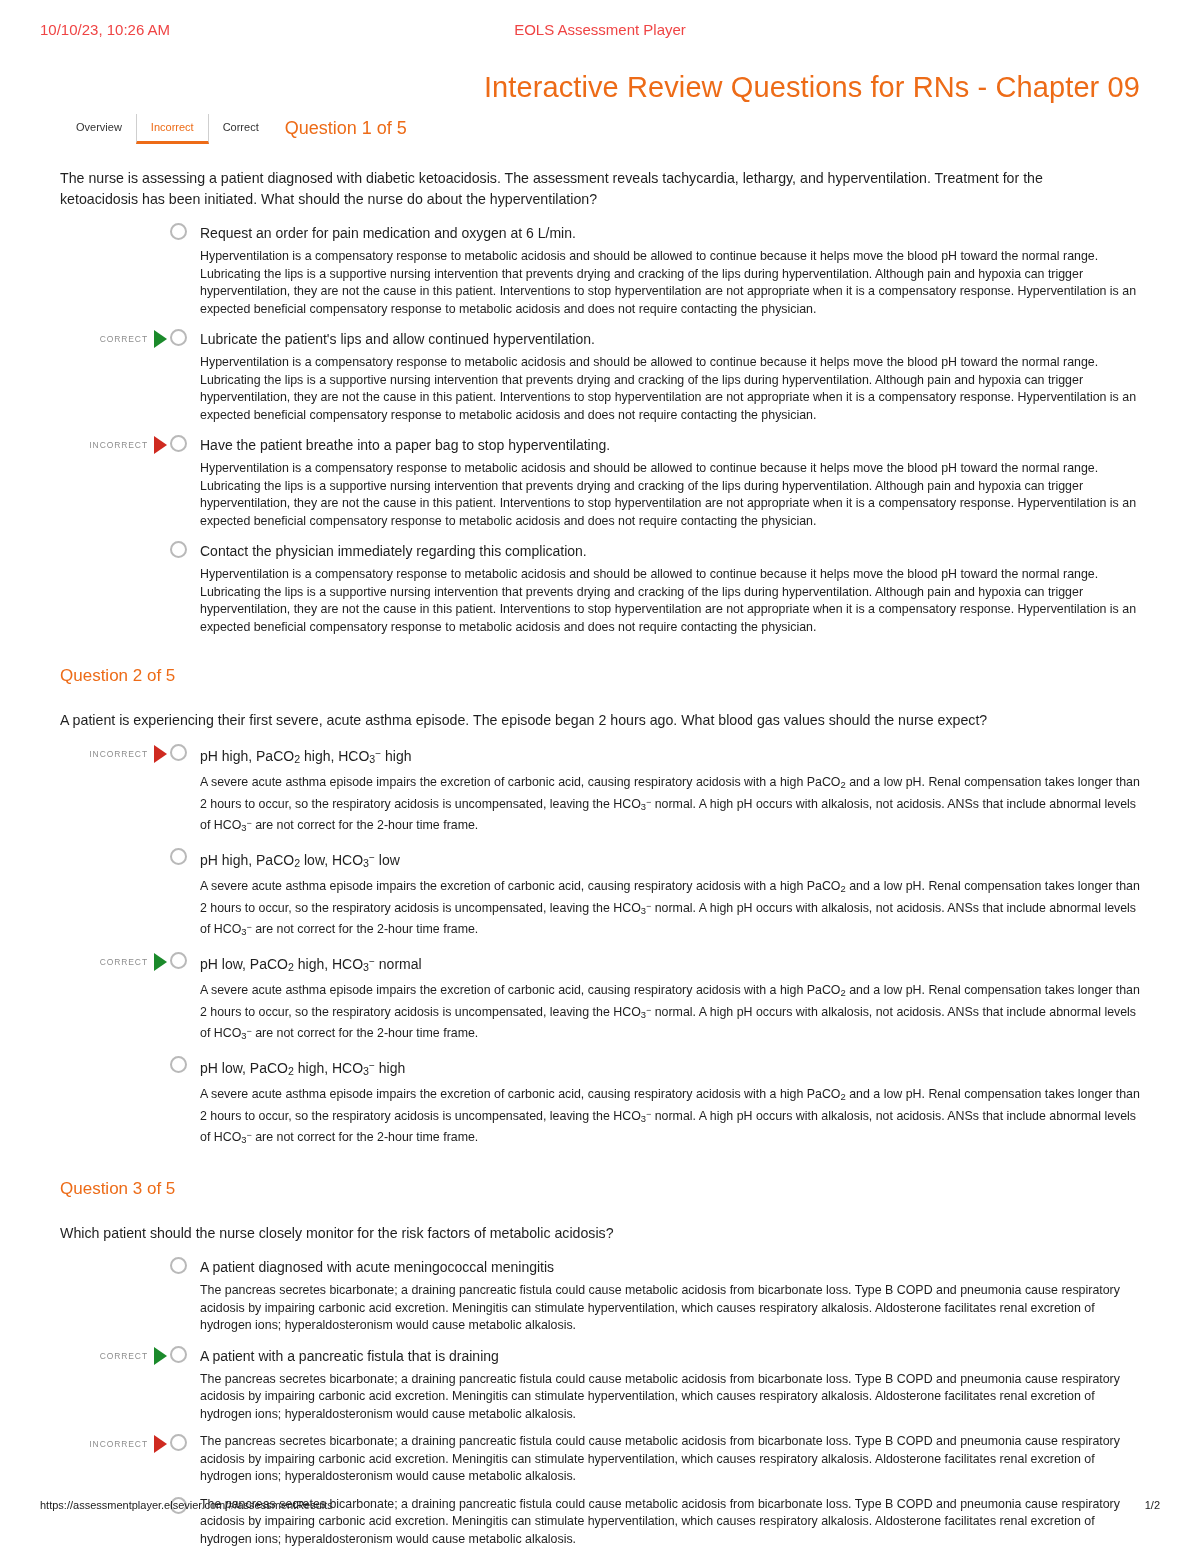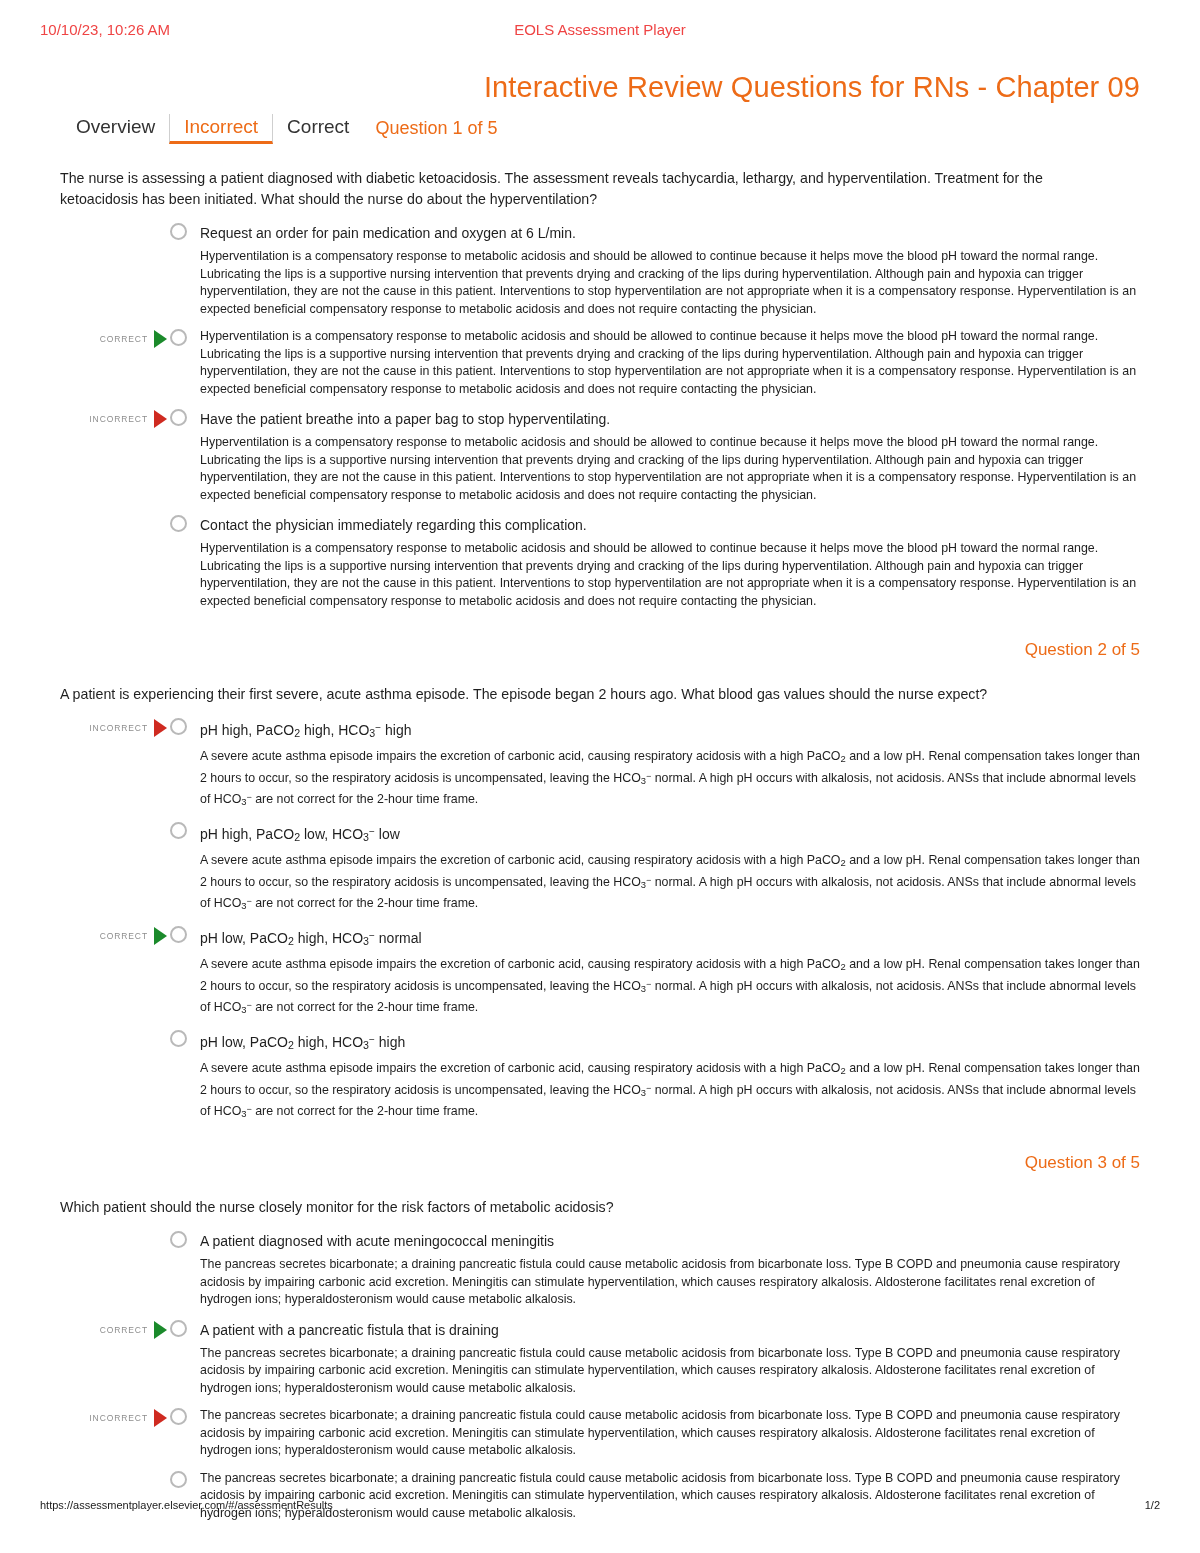--- a/index.html
+++ b/index.html
@@ -88,21 +88,21 @@
 
   
   .tabs-row {
     display: flex;
     align-items: flex-end;
     gap: 0;
     height: 34px;
     margin-bottom: 24px;
   }
   .tab {
-    font-size: 19px;
+    font-size: 11px;
     color: #333333;
     padding: 2px 14px 6px 14px;
     line-height: 22px;
     white-space: nowrap;
     background: transparent;
     border: none;
     font-family: "Liberation Sans", sans-serif;
     margin-top: 48px;
   }
   .tab:first-child { padding-left: 16px; }
@@ -121,21 +121,20 @@
     white-space: nowrap;
   }
 
   
   .question-block { margin-bottom: 10px; }
   .question-heading {
     font-size: 17px;
     color: #ED6B17;
     margin: 30px 0 24px 0;
     line-height: 20px;
-    text-align: right;
   }
   .question-stem {
     font-size: 14.2px;
     line-height: 21px;
     color: #1f1f1f;
     margin: 0 0 12px 0;
     max-width: 1060px;
   }
 
   
@@ -226,20 +225,21 @@
           <p class="question-stem">The nurse is assessing a patient diagnosed with diabetic ketoacidosis. The assessment reveals tachycardia, lethargy, and hyperventilation. Treatment for the ketoacidosis has been initiated. What should the nurse do about the hyperventilation?</p>
           <div class="option">
             <span class="radio"></span>
             <span class="opt-text">Request an order for pain medication and oxygen at 6 L/min.</span>
             <div class="rationale">Hyperventilation is a compensatory response to metabolic acidosis and should be allowed to continue because it helps move the blood pH toward the normal range. Lubricating the lips is a supportive nursing intervention that prevents drying and cracking of the lips during hyperventilation. Although pain and hypoxia can trigger hyperventilation, they are not the cause in this patient. Interventions to stop hyperventilation are not appropriate when it is a compensatory response. Hyperventilation is an expected beneficial compensatory response to metabolic acidosis and does not require contacting the physician.</div>
           </div>
           <div class="option">
             <span class="verdict">CORRECT</span>
             <span class="arrow correct"></span>
             <span class="radio"></span>
+            <span class="opt-text">Lubricate the patient's lips and allow continued hyperventilation.</span>
             <div class="rationale">Hyperventilation is a compensatory response to metabolic acidosis and should be allowed to continue because it helps move the blood pH toward the normal range. Lubricating the lips is a supportive nursing intervention that prevents drying and cracking of the lips during hyperventilation. Although pain and hypoxia can trigger hyperventilation, they are not the cause in this patient. Interventions to stop hyperventilation are not appropriate when it is a compensatory response. Hyperventilation is an expected beneficial compensatory response to metabolic acidosis and does not require contacting the physician.</div>
           </div>
           <div class="option">
             <span class="verdict">INCORRECT</span>
             <span class="arrow incorrect"></span>
             <span class="radio"></span>
             <span class="opt-text">Have the patient breathe into a paper bag to stop hyperventilating.</span>
             <div class="rationale">Hyperventilation is a compensatory response to metabolic acidosis and should be allowed to continue because it helps move the blood pH toward the normal range. Lubricating the lips is a supportive nursing intervention that prevents drying and cracking of the lips during hyperventilation. Although pain and hypoxia can trigger hyperventilation, they are not the cause in this patient. Interventions to stop hyperventilation are not appropriate when it is a compensatory response. Hyperventilation is an expected beneficial compensatory response to metabolic acidosis and does not require contacting the physician.</div>
           </div>
           <div class="option">

